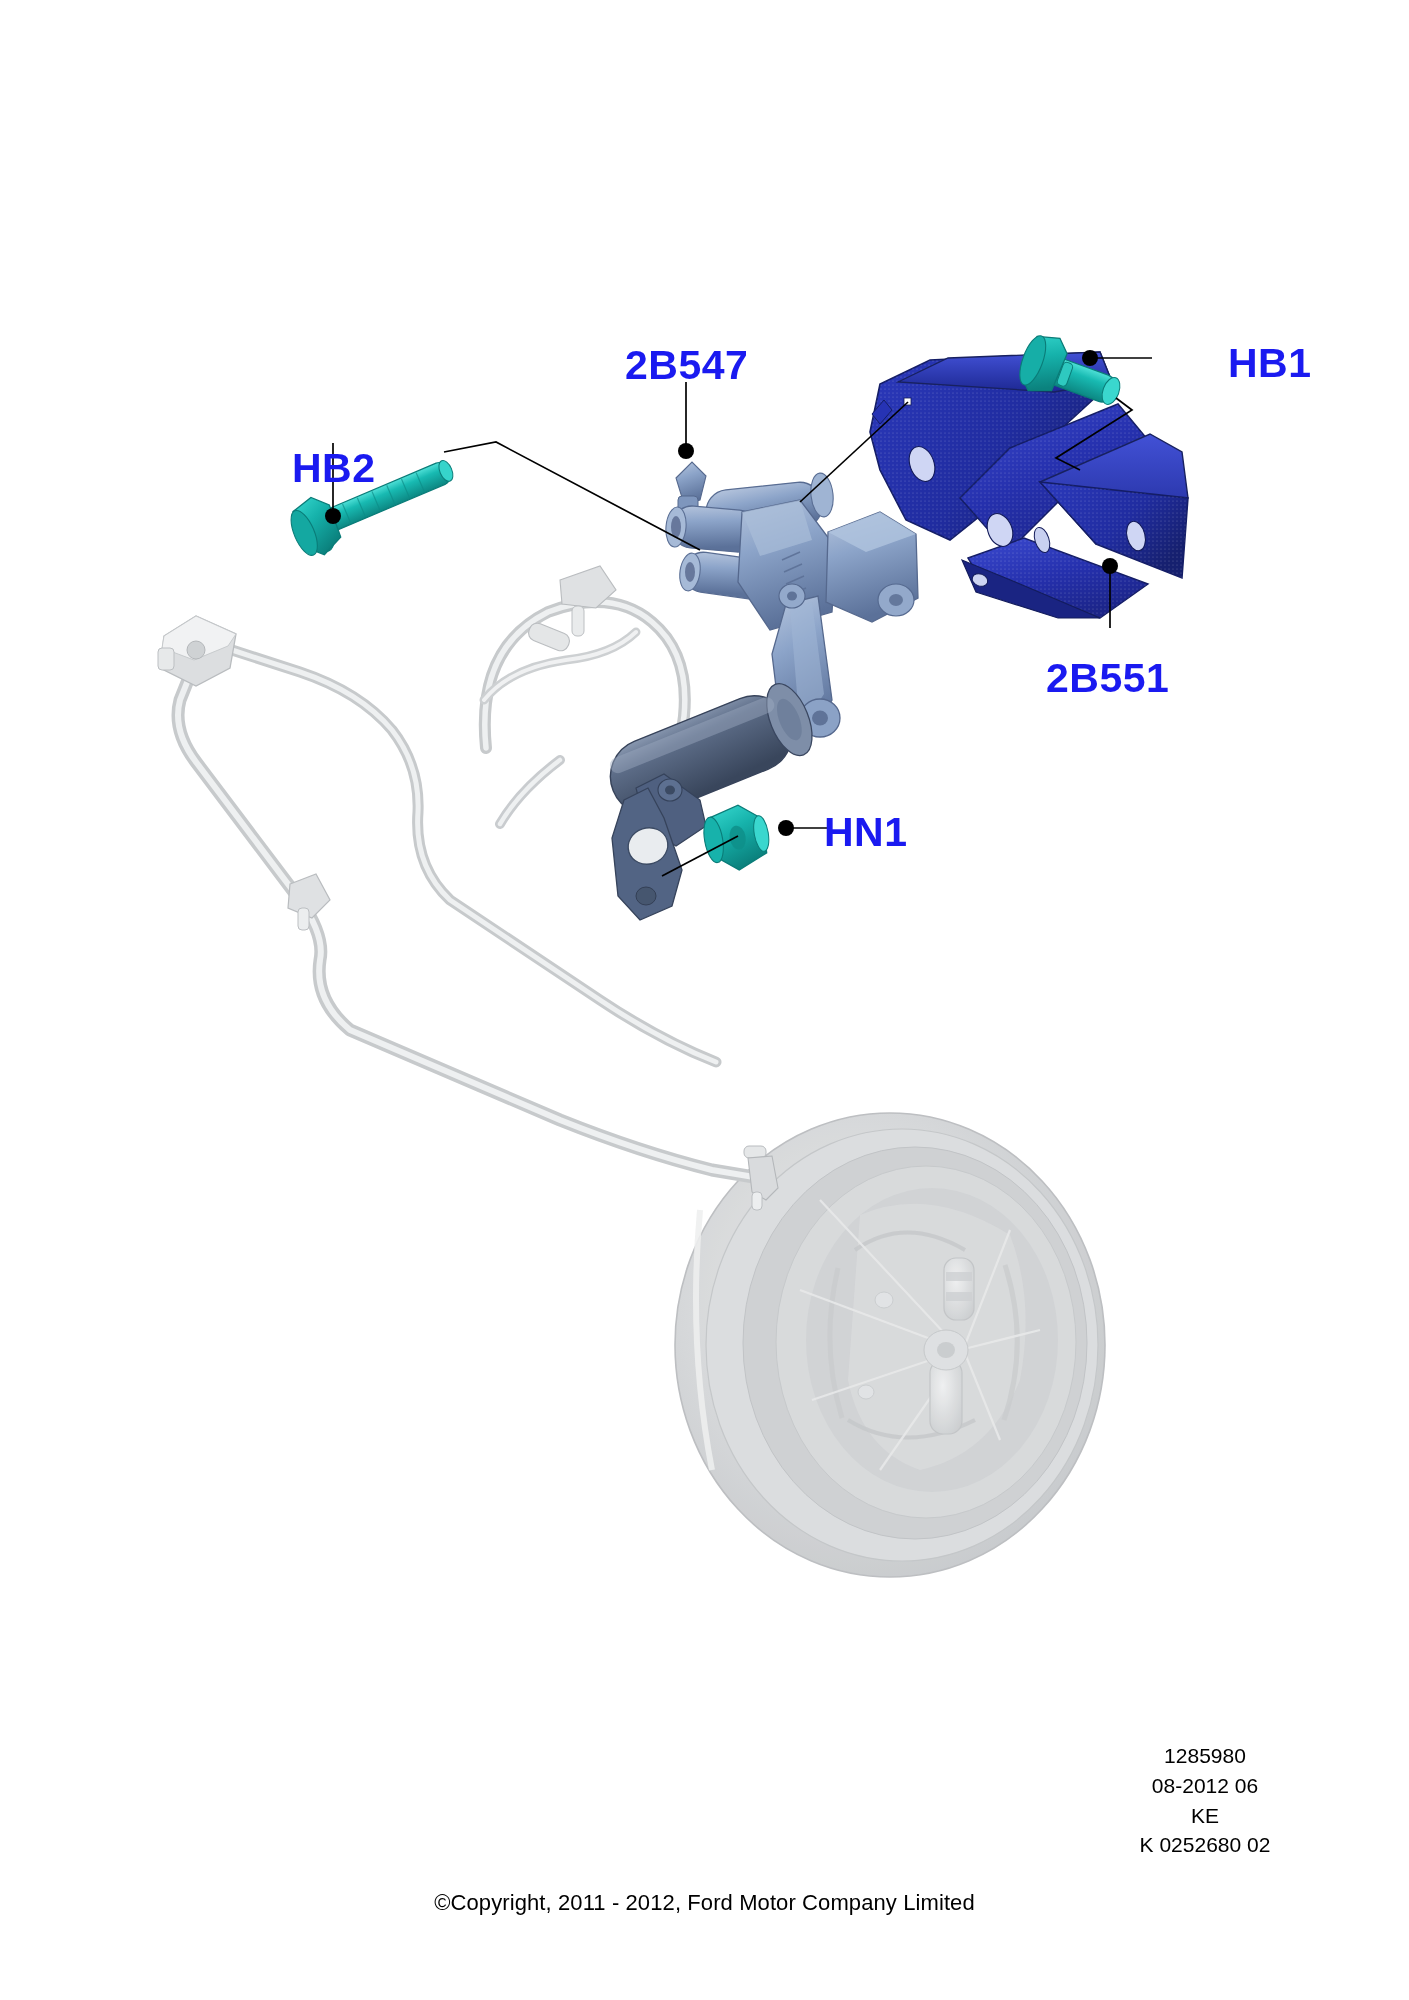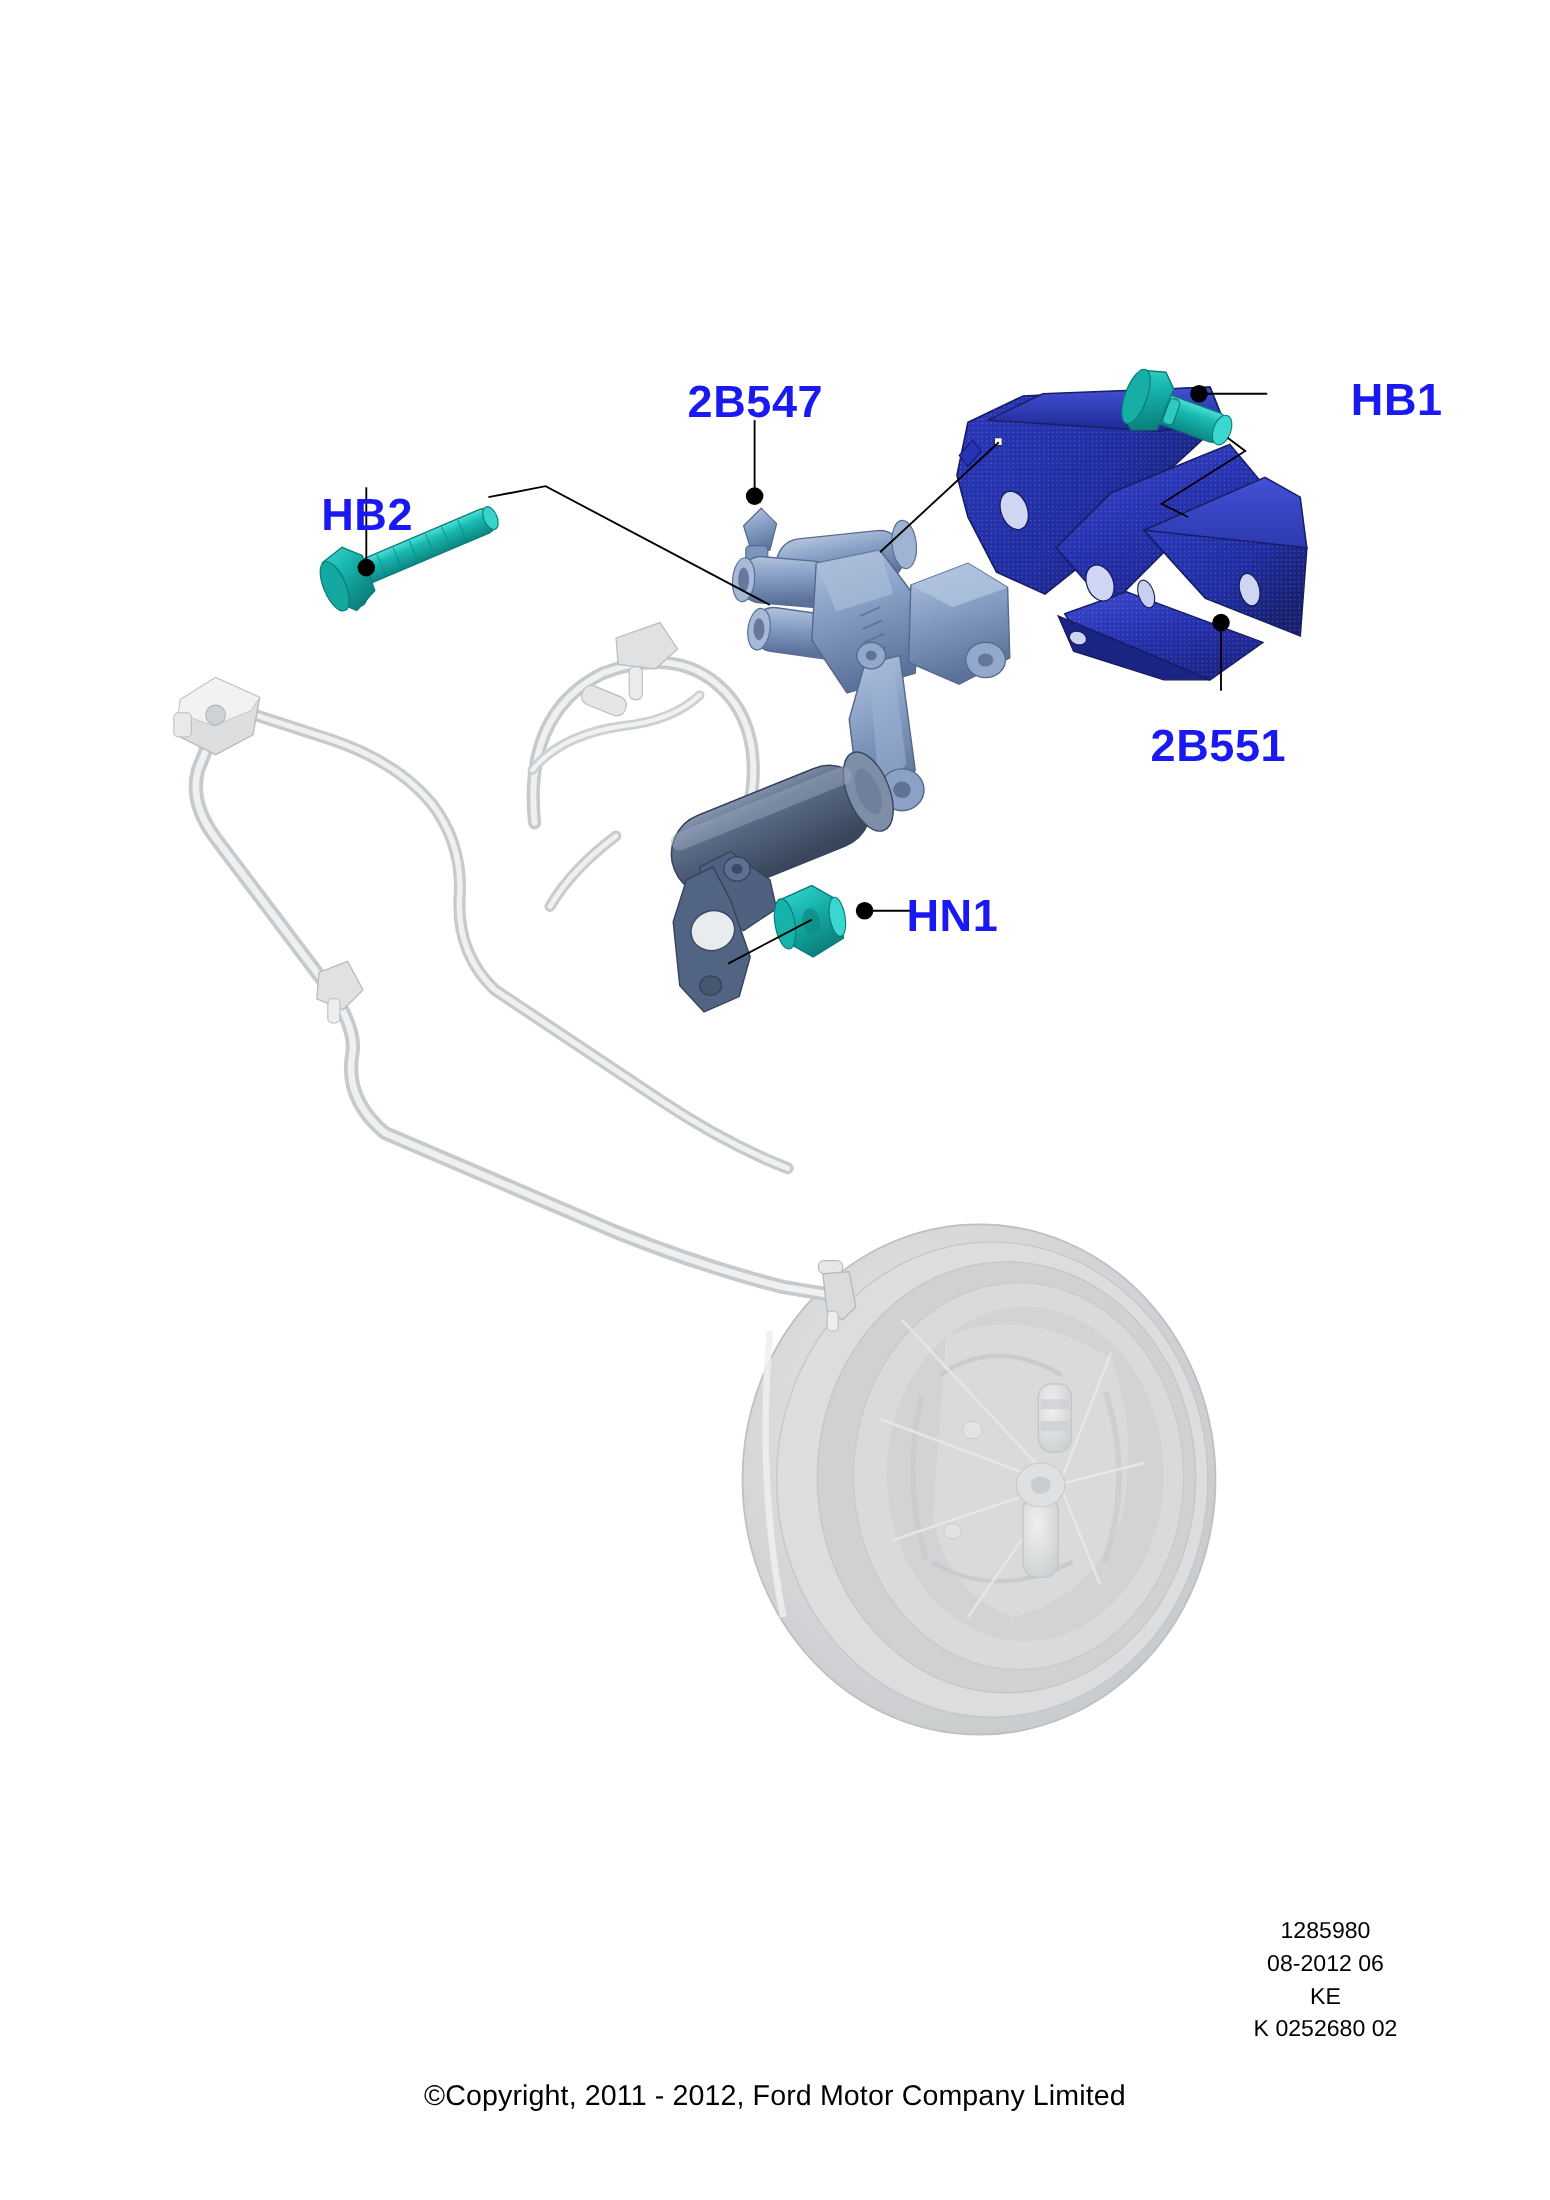--- a/index.html
+++ b/index.html
@@ -53,21 +53,21 @@
     font-family: "Liberation Sans", sans-serif;
   }
   #footer-block div { white-space: nowrap; }
 
   #copyright {
     position: absolute;
     left: 0px;
     top: 1890px;
     width: 1409px;
     text-align: center;
-    font-size: 26px;
+    font-size: 22px;
     color: #000000;
     font-family: "Liberation Sans", sans-serif;
     letter-spacing: 0.1px;
   }
   #copyright span { padding-left: 0px; }
 </style>
 </head>
 <body>
 
 <div id="sheet">

